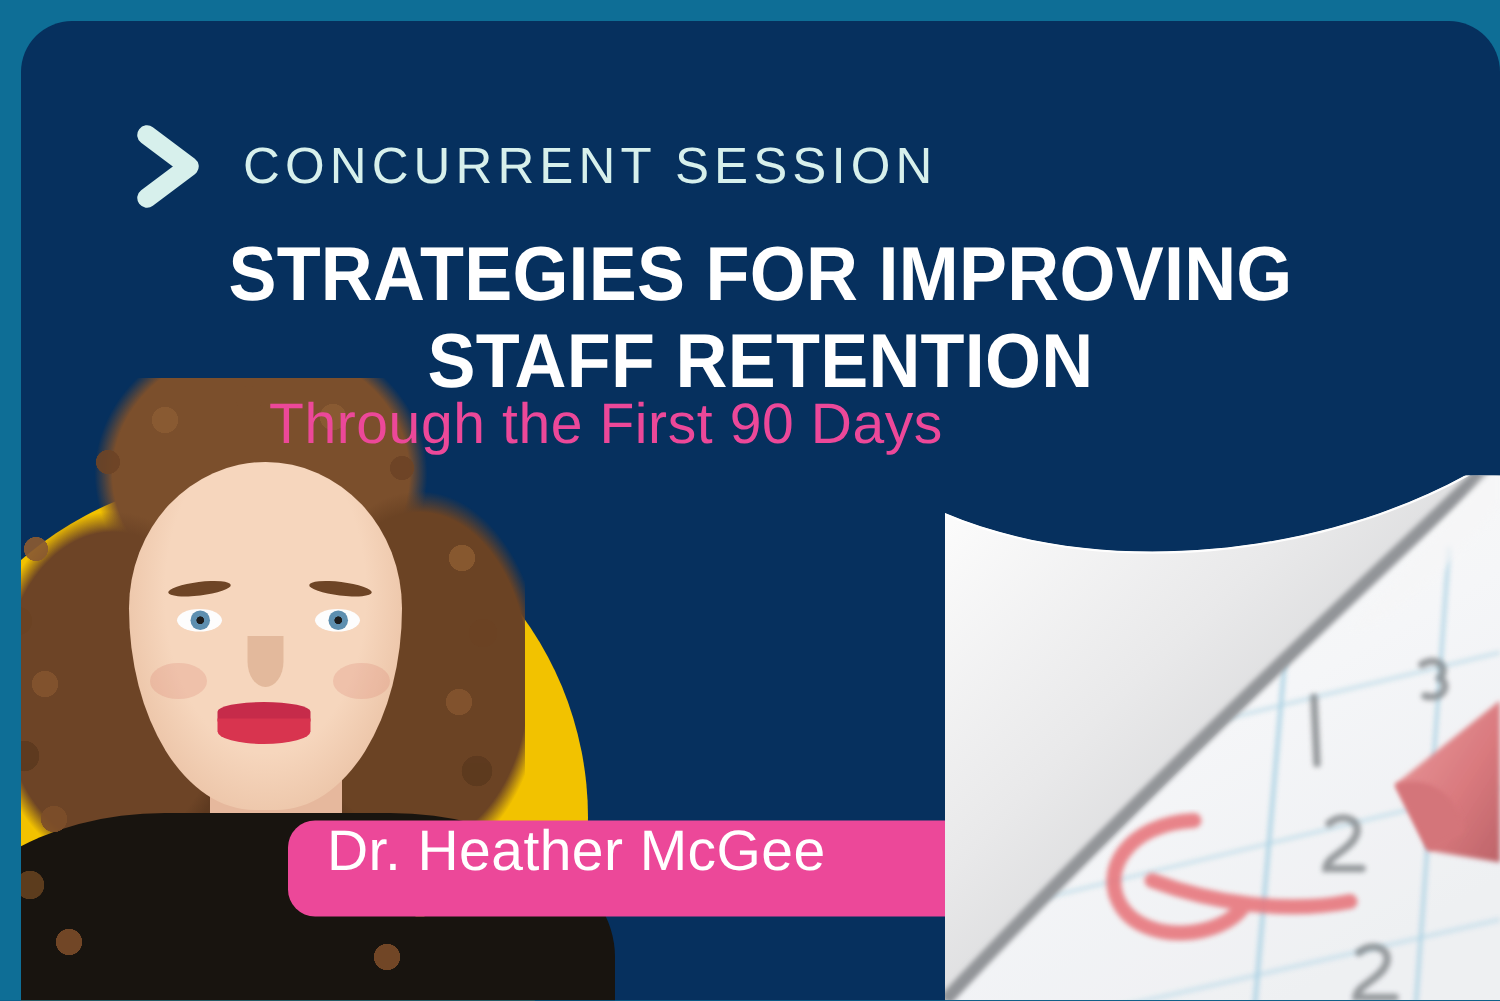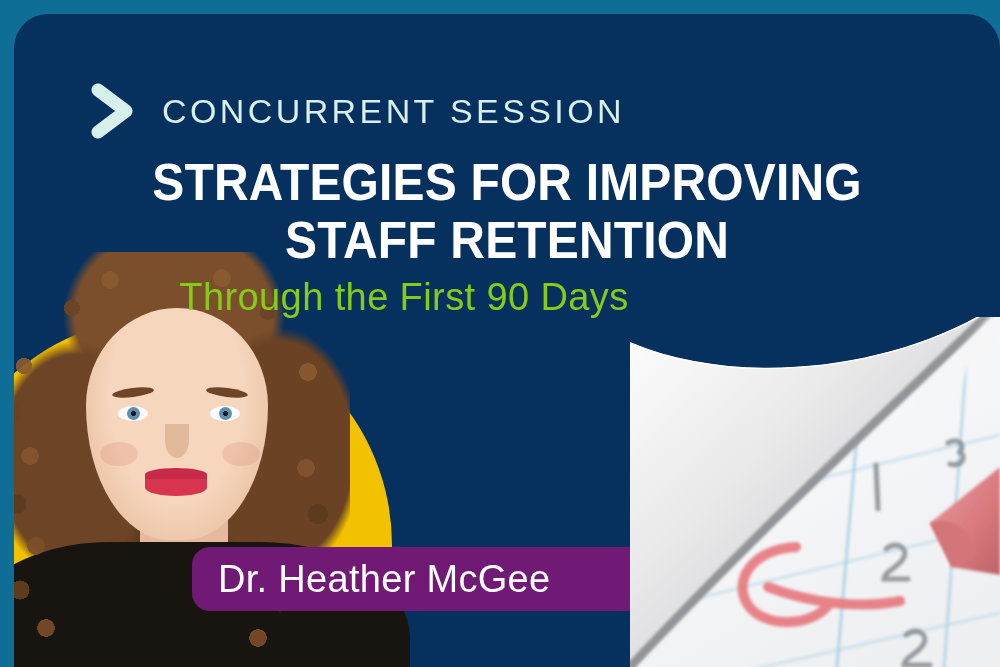--- a/index.html
+++ b/index.html
@@ -139,38 +139,38 @@
     color:#ffffff;
     font-weight:bold;
     font-size:51px;
     line-height:58px;
     letter-spacing:0.2px;
     transform:scaleX(.94);
     font-family:"Liberation Sans", sans-serif;
   }
   .title .l1,.title .l2{display:block;}
   .subtitle{
-    position:absolute;left:0;top:262px;width:780px;
+    position:absolute;left:0;top:248px;width:780px;
     z-index:6;text-align:center;
-    color:#84cc16;
+    color:#ec4899;
     font-size:38px;
     font-weight:300;
     letter-spacing:.4px;
     font-family:"Liberation Sans", sans-serif;
   }
 
   
   .plaque{
     position:absolute;
     left:178px;top:533px;
     width:460px;height:64px;
-    background:#701a75;
+    background:#ec4899;
     border-radius:18px 0 0 18px;
     z-index:5;
-    display:flex;align-items:center;
+    display:flex;align-items:flex-start;
   }
   .plaque-name{
     color:#ffffff;
     font-size:38px;
     font-weight:300;
     padding-left:26px;
     letter-spacing:.3px;
     white-space:nowrap;
     font-family:"Liberation Sans", sans-serif;
   }

